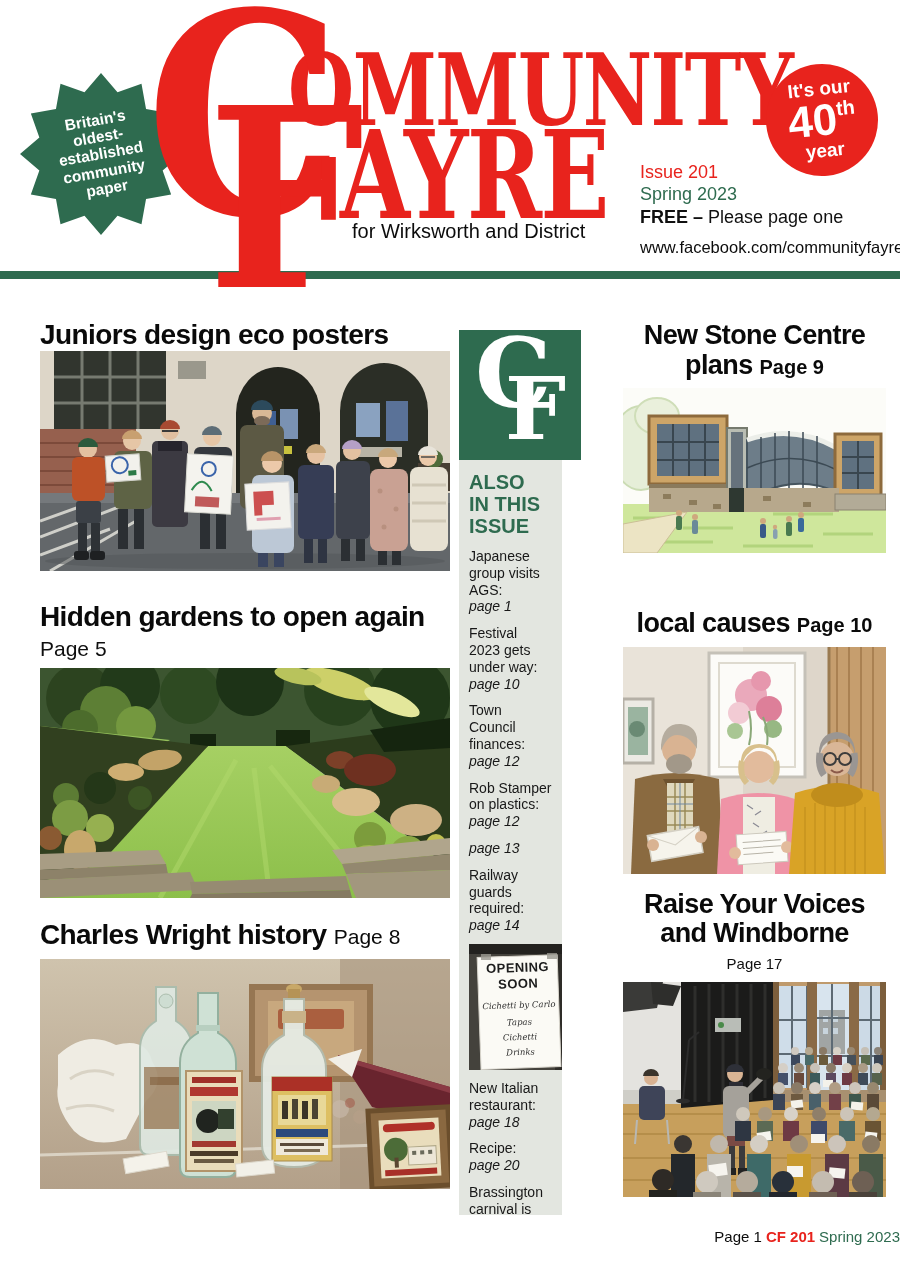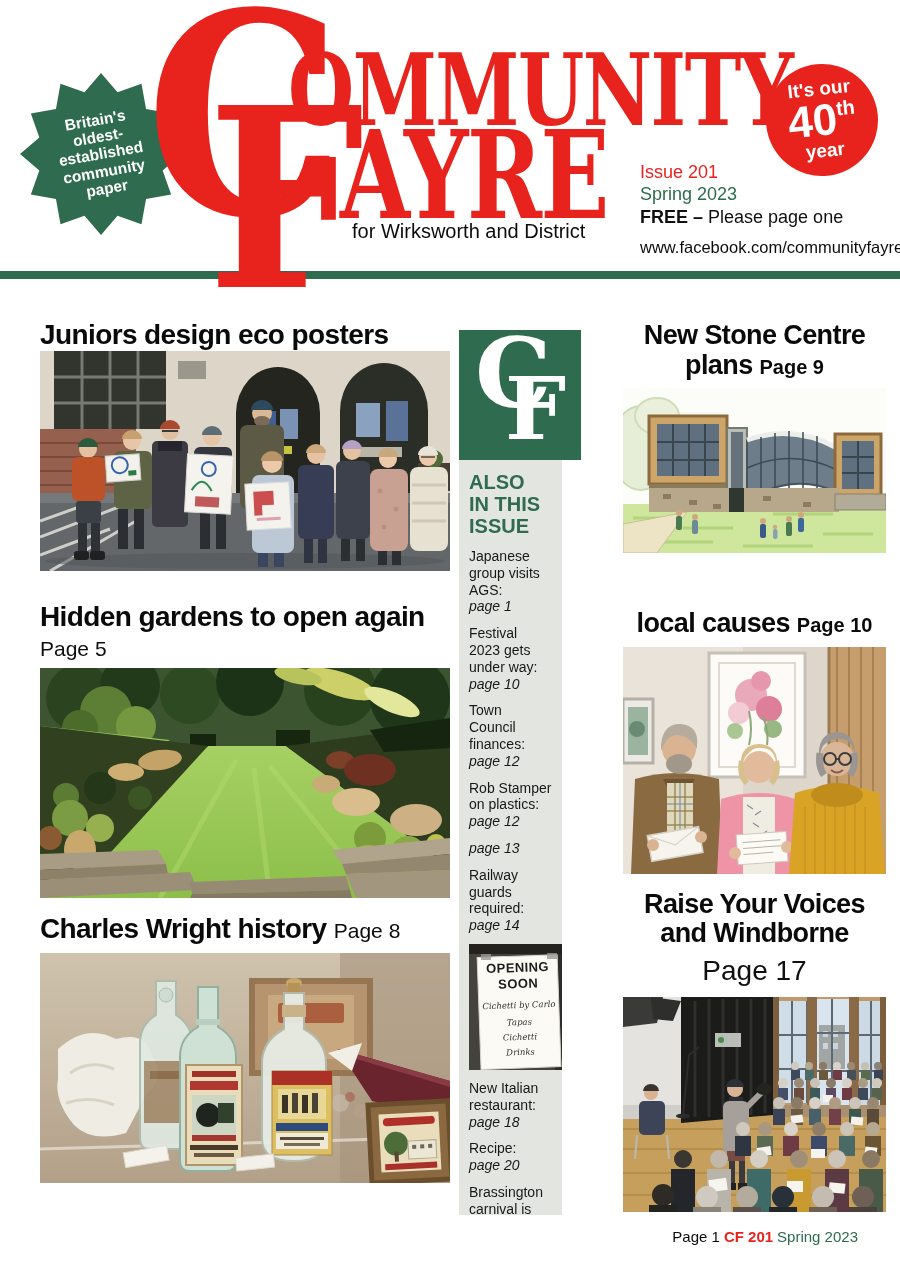--- a/index.html
+++ b/index.html
@@ -40,40 +40,40 @@
   .col-mid{left:459px;top:330px;width:122px;}
   .col-right{left:623px;top:321px;width:263px;text-align:center;}
 
   .hl{font-weight:bold;font-size:28px;letter-spacing:-.6px;line-height:1.1;color:#0a0a0a;}
   .pg{font-size:21px;color:#0f0f0f;margin:4px 0 7px;}
   .pg-inline{font-weight:normal;font-size:21px;letter-spacing:0;}
   .photo{display:block;}
 
   .hlr{font-weight:bold;font-size:27px;letter-spacing:-.6px;line-height:1.1;color:#0a0a0a;}
   .pgr-inline{font-weight:bold;font-size:20px;letter-spacing:0;}
-  .pgr-block{font-size:28px;margin:6px 0 10px;}
+  .pgr-block{font-size:15px;margin:6px 0 10px;}
 
   .cf-box{width:122px;height:130px;background:var(--green);position:relative;color:#fff;}
   .cf-c{position:absolute;left:16px;top:-4px;font:bold 96px/1 "DejaVu Serif",serif;}
   .cf-f{position:absolute;left:46px;top:36px;font:bold 86px/1 "DejaVu Serif",serif;}
   .mid-panel{width:103px;height:755px;background:var(--panel);box-sizing:border-box;
              padding:11px 10px 6px;overflow:hidden;}
   .also{color:var(--green);font-weight:bold;font-size:20px;line-height:1.1;margin-bottom:11px;}
   .mi{font-size:14px;line-height:1.2;color:#181818;margin-bottom:10px;}
   .pgit{font-style:italic;}
   .sign{position:relative;width:102px;height:126px;margin:2px 0 10px;overflow:hidden;}
   .sign svg{position:absolute;left:0;top:0;}
   .sign-text{position:absolute;left:11px;top:16px;width:78px;transform:rotate(-2deg);
              text-align:center;color:#1c1c1c;}
   .st-big{font-weight:bold;font-size:13px;line-height:1.25;letter-spacing:.4px;}
   .st-script{font-family:"DejaVu Serif",serif;font-style:italic;font-size:8.5px;color:#2e2e2e;}
   .st-gap{margin-top:7px;}
   .st-gap2{margin-top:5px;}
 
-  .footer{left:0;top:1228px;width:858px;text-align:right;font-size:15px;color:#0c0c0c;}
+  .footer{left:0;top:1228px;width:858px;text-align:right;font-size:15px;color:#0c0c0c;padding-left:42px;}
   .f-iss{color:var(--red);font-weight:bold;margin:0 4px;}
   .f-sea{color:var(--green);}
 </style>
 </head>
 <body>
 
 <div class="page">
 
   <div class="abs rule"></div>
 
@@ -285,21 +285,21 @@
       <polygon points="0,186 118,182 126,196 0,202" fill="#a89d84"></polygon>
         <polygon points="0,202 126,196 128,206 0,212" fill="#8d8269"></polygon>
       <polygon points="0,212 150,204 158,222 0,230" fill="#9b9077"></polygon>
       <polygon points="292,182 410,170 410,186 302,196" fill="#b0a58c"></polygon>
         <polygon points="302,196 410,186 410,202 306,206" fill="#93886f"></polygon>
         <polygon points="306,206 410,202 410,230 316,230" fill="#a2977e"></polygon>
       <polygon points="150,214 306,208 310,222 152,226" fill="#968b72"></polygon>
         <polygon points="152,226 310,222 312,230 150,230" fill="#857a62"></polygon>
     </svg>
 
-    <div class="hl" style="margin-top:16px"><span>Charles Wright history</span> <span class="pg-inline">Page 8</span></div>
+    <div class="hl" style="margin-top:22px"><span>Charles Wright history</span> <span class="pg-inline">Page 8</span></div>
 
     <svg class="photo" style="margin-top:9px" width="410" height="230" viewBox="0 0 410 230">
       <defs>
           <linearGradient id="bgx" x1="0" y1="0" x2="0" y2="1">
             <stop offset="0" stop-color="#cfc3ad"></stop>
             <stop offset="1" stop-color="#b3a089"></stop>
           </linearGradient>
         </defs>
       <rect width="410" height="230" fill="url(#bgx)"></rect>
       <rect x="300" width="110" height="230" fill="#a6927b" opacity=".6"></rect>

